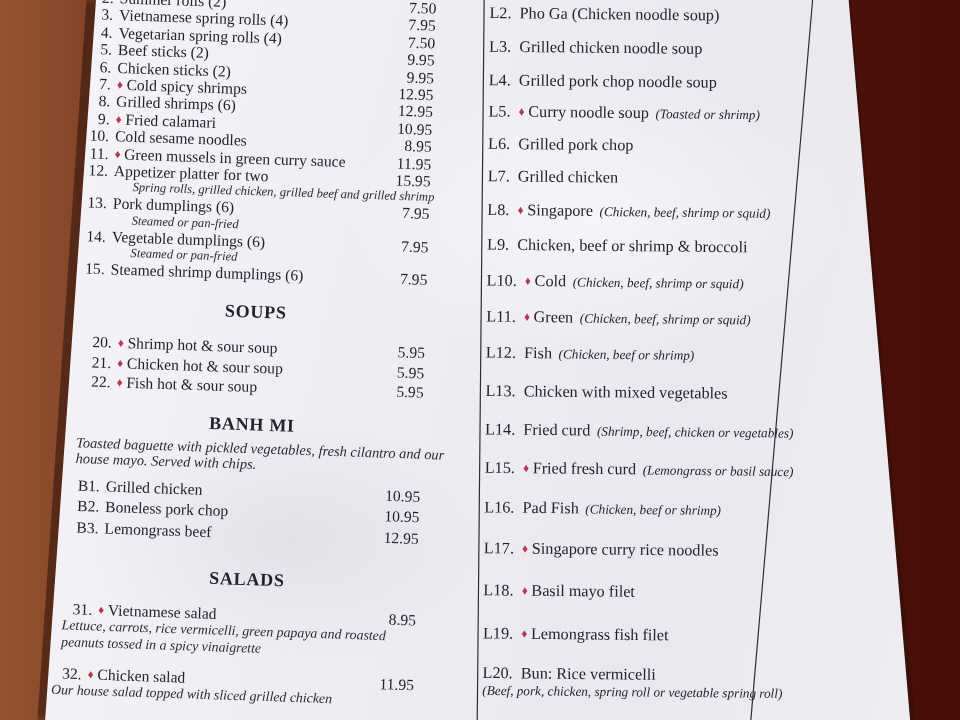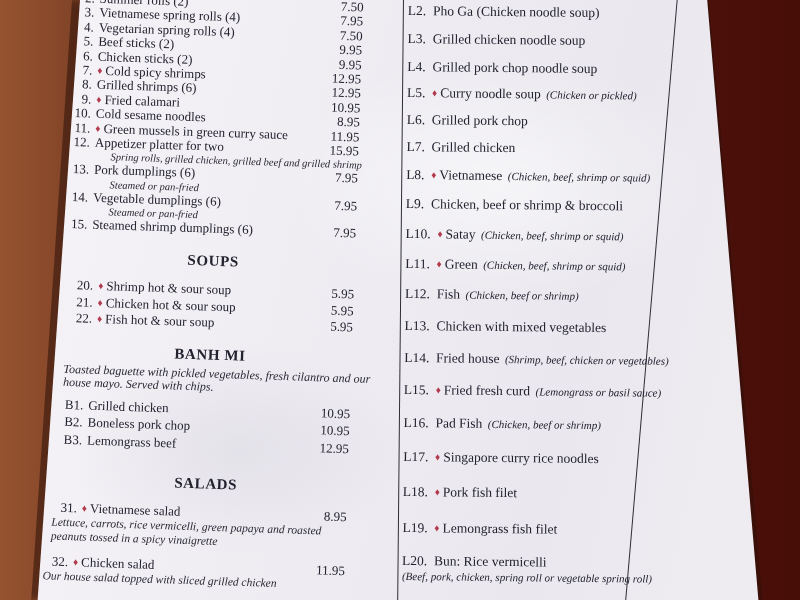--- a/index.html
+++ b/index.html
@@ -125,60 +125,60 @@
       <div class="r-row" style="top: 2px;">
         <div><span>L2. </span><span>Pho Ga (Chicken noodle soup)</span></div>
       </div>
       <div class="r-row" style="top: 30px;">
         <div><span>L3. </span><span>Grilled chicken noodle soup</span></div>
       </div>
       <div class="r-row" style="top: 58px;">
         <div><span>L4. </span><span>Grilled pork chop noodle soup</span></div>
       </div>
       <div class="r-row" style="top: 84px;">
-        <div><span>L5. </span><span class="diamond" style="color: rgb(178, 58, 78);">♦</span><span>Curry noodle soup</span><span class="r-detail"> (Chicken or pickled)</span></div>
+        <div><span>L5. </span><span class="diamond" style="color: rgb(178, 58, 78);">♦</span><span>Curry noodle soup</span><span class="r-detail"> (Toasted or shrimp)</span></div>
       </div>
       <div class="r-row" style="top: 111px;">
         <div><span>L6. </span><span>Grilled pork chop</span></div>
       </div>
       <div class="r-row" style="top: 138px;">
         <div><span>L7. </span><span>Grilled chicken</span></div>
       </div>
       <div class="r-row" style="top: 166px;">
-        <div><span>L8. </span><span class="diamond" style="color: rgb(178, 58, 78);">♦</span><span>Vietnamese</span><span class="r-detail"> (Chicken, beef, shrimp or squid)</span></div>
+        <div><span>L8. </span><span class="diamond" style="color: rgb(178, 58, 78);">♦</span><span>Singapore</span><span class="r-detail"> (Chicken, beef, shrimp or squid)</span></div>
       </div>
       <div class="r-row" style="top: 195px;">
         <div><span>L9. </span><span>Chicken, beef or shrimp &amp; broccoli</span></div>
       </div>
       <div class="r-row" style="top: 225px;">
-        <div><span>L10. </span><span class="diamond" style="color: rgb(178, 58, 78);">♦</span><span>Satay</span><span class="r-detail"> (Chicken, beef, shrimp or squid)</span></div>
+        <div><span>L10. </span><span class="diamond" style="color: rgb(178, 58, 78);">♦</span><span>Cold</span><span class="r-detail"> (Chicken, beef, shrimp or squid)</span></div>
       </div>
       <div class="r-row" style="top: 255px;">
         <div><span>L11. </span><span class="diamond" style="color: rgb(178, 58, 78);">♦</span><span>Green</span><span class="r-detail"> (Chicken, beef, shrimp or squid)</span></div>
       </div>
       <div class="r-row" style="top: 285px;">
         <div><span>L12. </span><span>Fish</span><span class="r-detail"> (Chicken, beef or shrimp)</span></div>
       </div>
       <div class="r-row" style="top: 317px;">
         <div><span>L13. </span><span>Chicken with mixed vegetables</span></div>
       </div>
       <div class="r-row" style="top: 349px;">
-        <div><span>L14. </span><span>Fried house</span><span class="r-detail"> (Shrimp, beef, chicken or vegetables)</span></div>
+        <div><span>L14. </span><span>Fried curd</span><span class="r-detail"> (Shrimp, beef, chicken or vegetables)</span></div>
       </div>
       <div class="r-row" style="top: 381px;">
         <div><span>L15. </span><span class="diamond" style="color: rgb(178, 58, 78);">♦</span><span>Fried fresh curd</span><span class="r-detail"> (Lemongrass or basil sauce)</span></div>
       </div>
       <div class="r-row" style="top: 414px;">
         <div><span>L16. </span><span>Pad Fish</span><span class="r-detail"> (Chicken, beef or shrimp)</span></div>
       </div>
       <div class="r-row" style="top: 448px;">
         <div><span>L17. </span><span class="diamond" style="color: rgb(178, 58, 78);">♦</span><span>Singapore curry rice noodles</span></div>
       </div>
       <div class="r-row" style="top: 483px;">
-        <div><span>L18. </span><span class="diamond" style="color: rgb(178, 58, 78);">♦</span><span>Pork fish filet</span></div>
+        <div><span>L18. </span><span class="diamond" style="color: rgb(178, 58, 78);">♦</span><span>Basil mayo filet</span></div>
       </div>
       <div class="r-row" style="top: 519px;">
         <div><span>L19. </span><span class="diamond" style="color: rgb(178, 58, 78);">♦</span><span>Lemongrass fish filet</span></div>
       </div>
       <div class="r-row" style="top: 552px;">
         <div><span>L20. </span><span>Bun: Rice vermicelli</span></div>
         <div class="r-sub">(Beef, pork, chicken, spring roll or vegetable spring roll)</div>
       </div>
     </div>
 </div>

